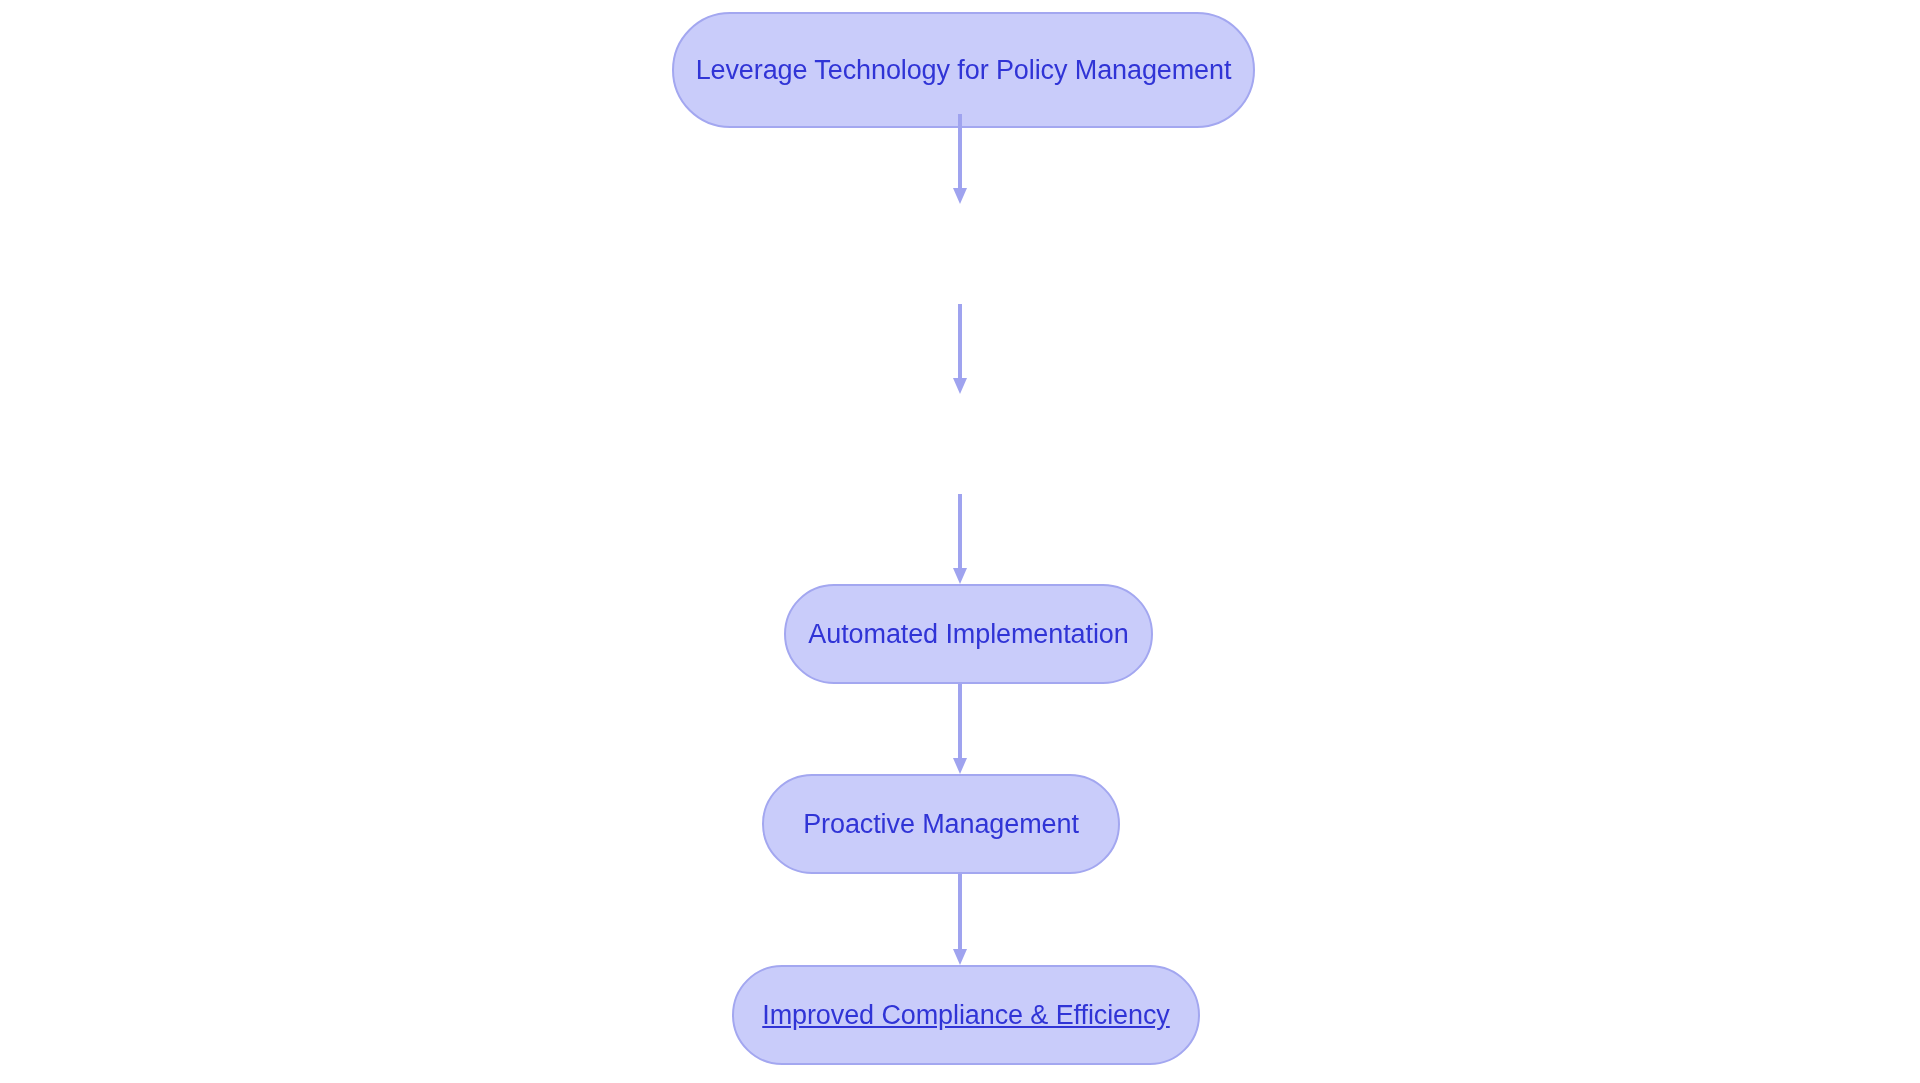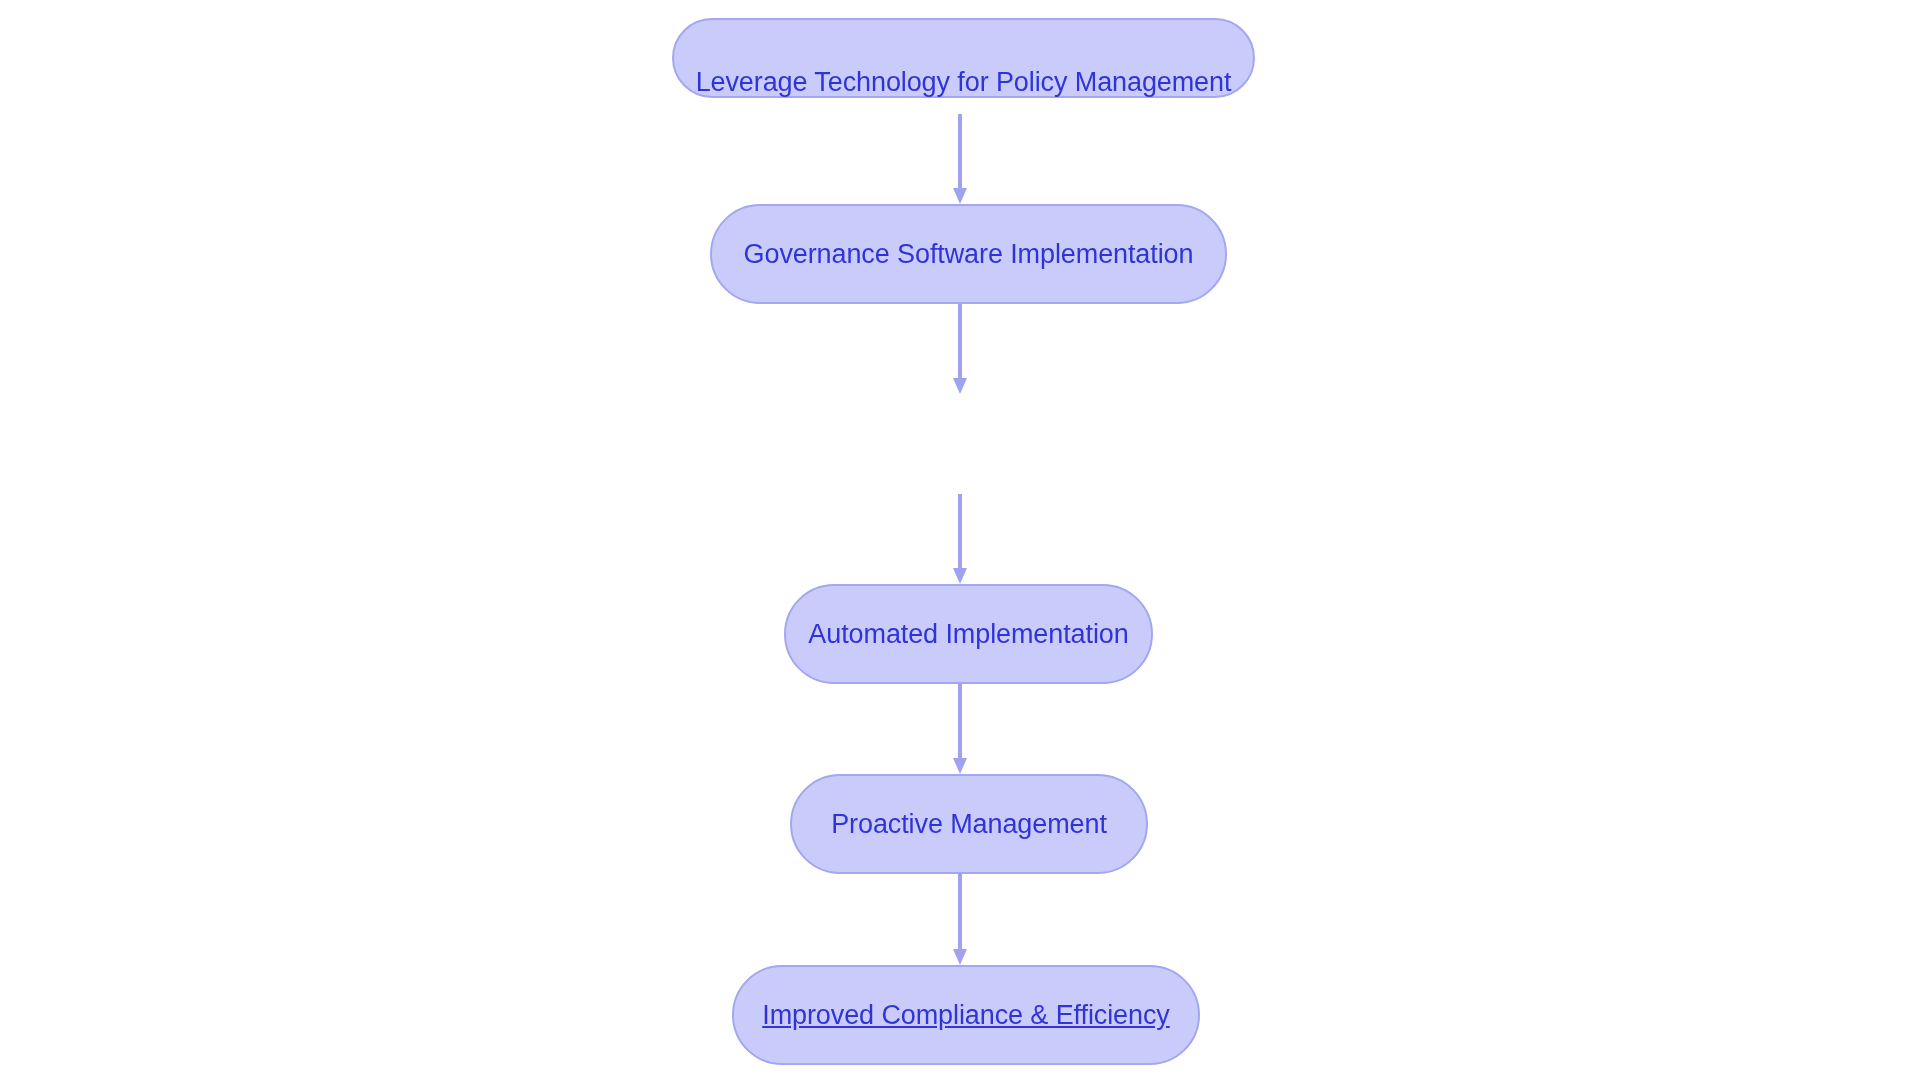--- a/index.html
+++ b/index.html
@@ -40,25 +40,25 @@
     user-select: none;
   }
 
   .node-label {
     color: #3034d6;
     font-size: 27px;
     white-space: nowrap;
   }
 
   
-  .node-1 { left: 672px; top: 18px;  width: 583px; height: 80px; align-items: flex-end; }
+  .node-1 { left: 672px; top: 12px;  width: 583px; height: 116px; }
   .node-2 { left: 710px; top: 204px; width: 517px; height: 100px; }
   .node-3 { left: 736px; top: 394px; width: 464px; height: 100px; }
   .node-4 { left: 784px; top: 584px; width: 369px; height: 100px; }
-  .node-5 { left: 790px; top: 774px; width: 358px; height: 100px; align-items: center; }
+  .node-5 { left: 762px; top: 774px; width: 358px; height: 100px; align-items: center; }
   .node-6 { left: 732px; top: 965px; width: 468px; height: 100px; text-decoration: underline; }
 
   
   .connector {
     position: absolute;
     left: 953px;
     width: 14px;
     height: 90px;
     overflow: visible;
   }
@@ -77,23 +77,20 @@
     <span class="node-label">Leverage Technology for Policy Management</span>
   </div>
 
   <div class="connector conn-1">
     <svg width="14" height="90" viewBox="0 0 14 90" xmlns="http://www.w3.org/2000/svg">
       <line x1="7" y1="0" x2="7" y2="76" stroke="#9fa3ef" stroke-width="4"></line>
       <polygon points="0,74 14,74 7,90" fill="#9fa3ef"></polygon>
     </svg>
   </div>
 
-  <div class="node node-2">
-    <span class="node-label">Governance Software Implementation</span>
-  </div>
 
   <div class="connector conn-2">
     <svg width="14" height="90" viewBox="0 0 14 90" xmlns="http://www.w3.org/2000/svg">
       <line x1="7" y1="0" x2="7" y2="76" stroke="#9fa3ef" stroke-width="4"></line>
       <polygon points="0,74 14,74 7,90" fill="#9fa3ef"></polygon>
     </svg>
   </div>
 
 
   <div class="connector conn-3">

